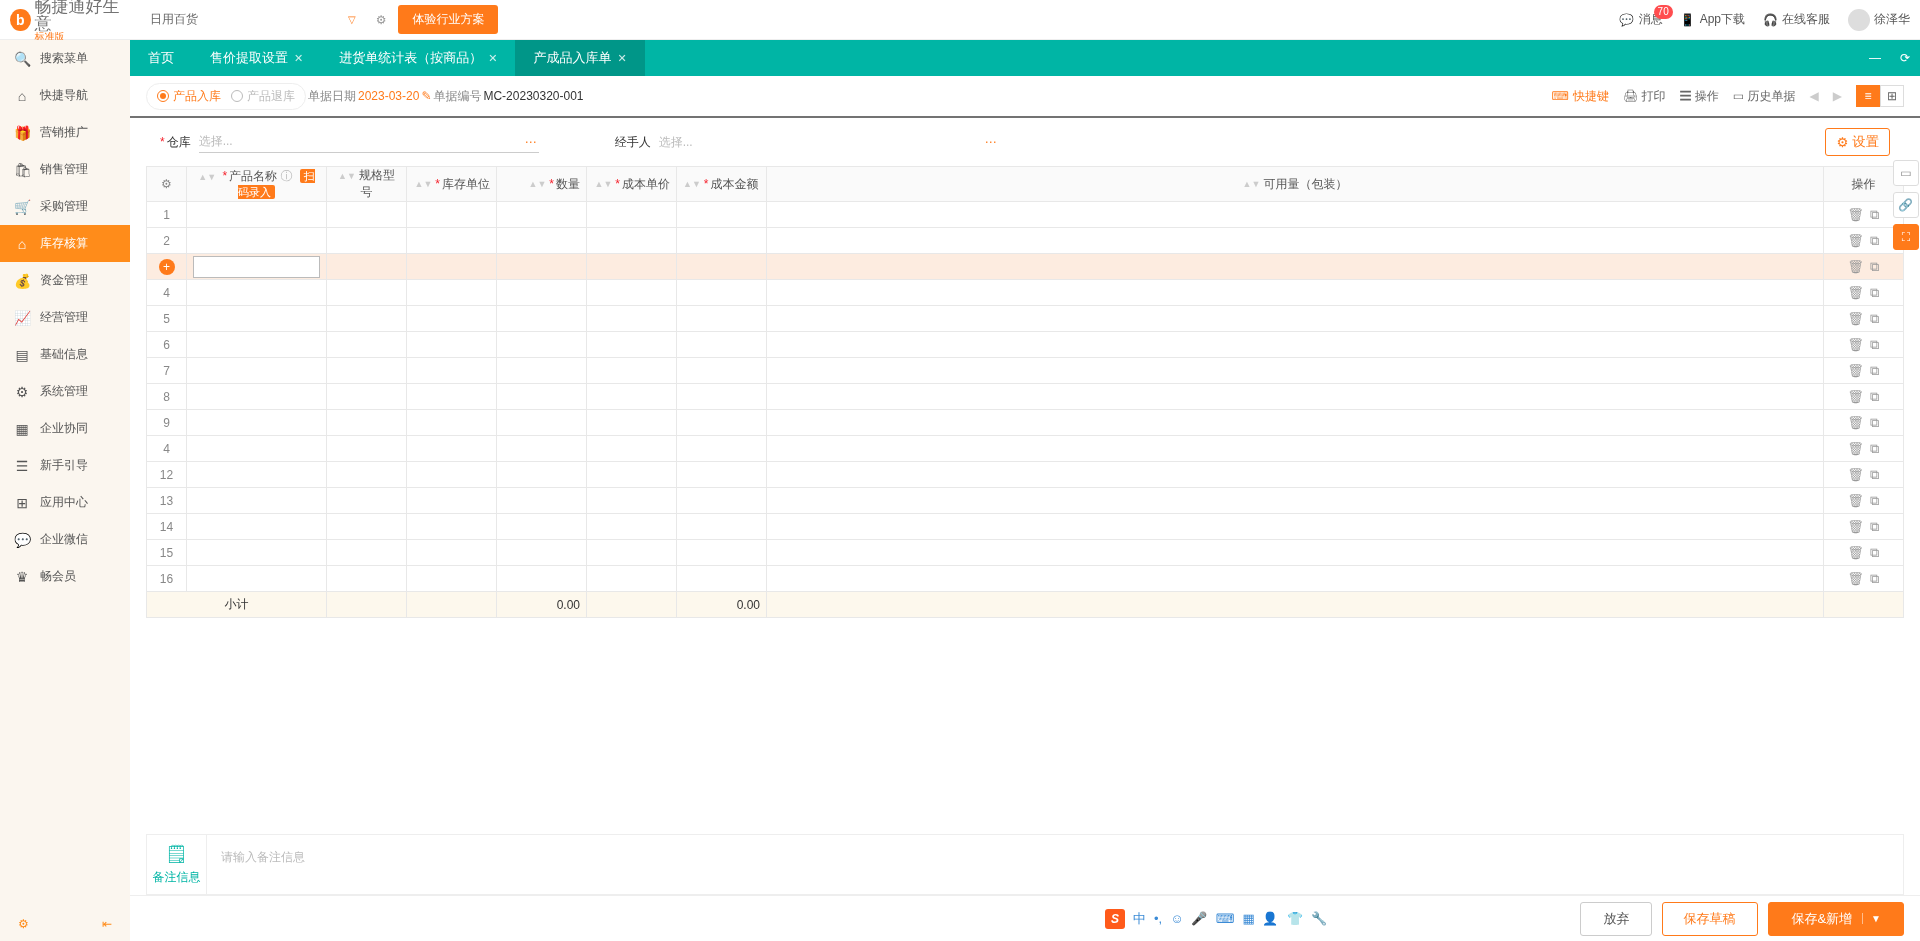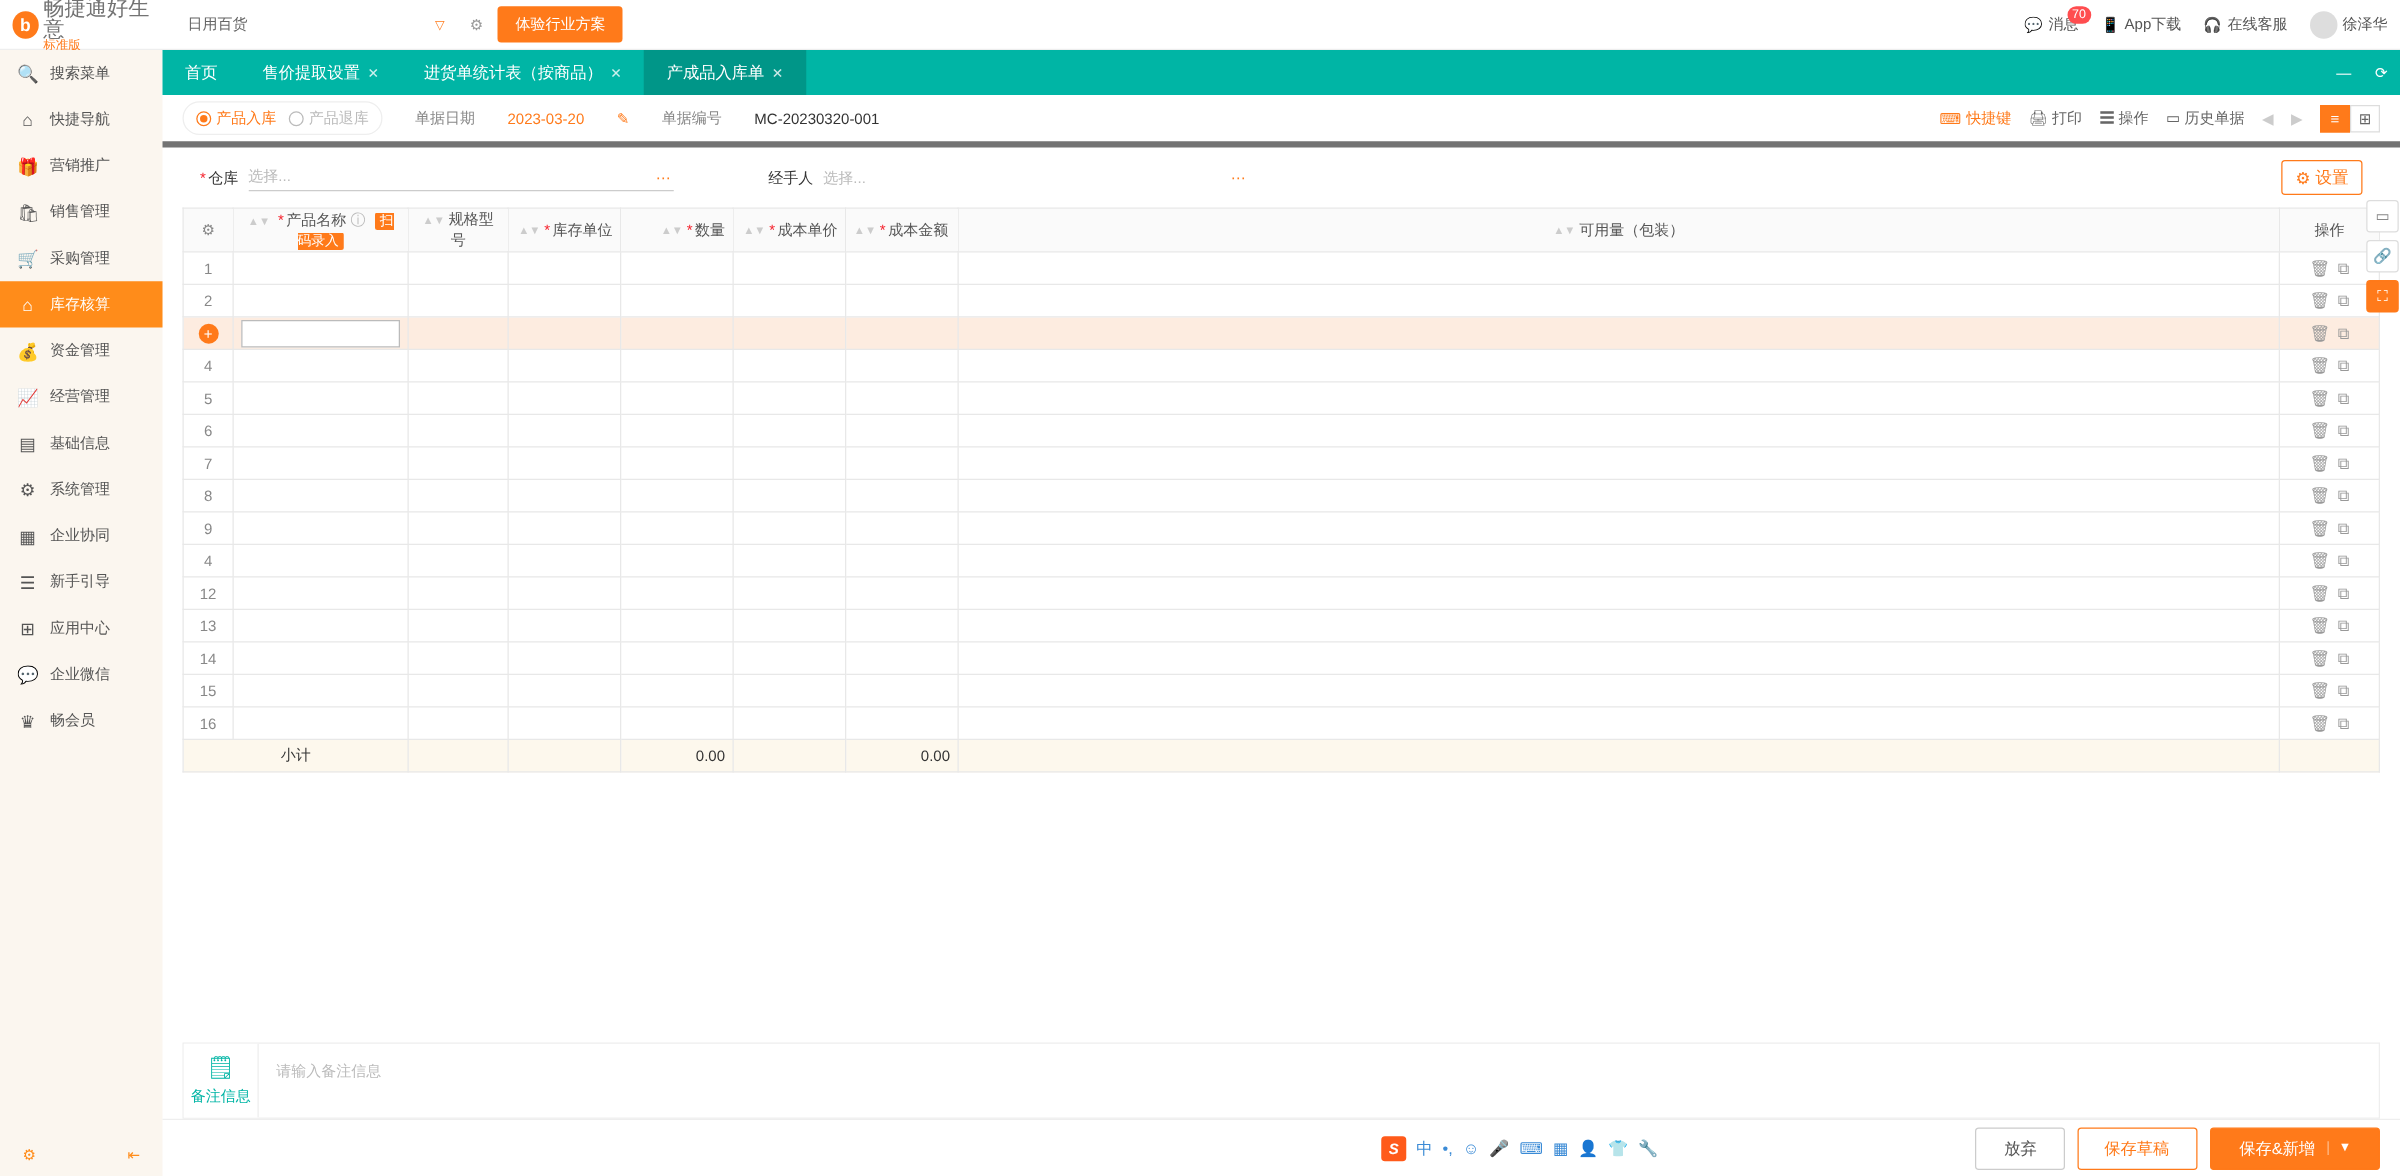--- a/index.html
+++ b/index.html
@@ -34,21 +34,21 @@
 
 .main { flex: 1; display: flex; flex-direction: column; min-width: 0; }
 .tabs { height: 36px; background: #00b5a5; display: flex; align-items: center; color: #fff; }
 .tab { padding: 0 18px; height: 100%; display: flex; align-items: center; gap: 6px; cursor: pointer; font-size: 13px; }
 .tab.active { background: #009688; }
 .tab-close { font-size: 11px; opacity: .8; cursor: pointer; }
 .tabs-right { margin-left: auto; display: flex; align-items: center; }
 .tabs-right .icon-btn { width: 30px; height: 36px; display: flex; align-items: center; justify-content: center; cursor: pointer; }
 
 
-.form-bar { height: 42px; display: flex; align-items: center; padding: 0 16px; gap: 26px; border-bottom: 5px solid #737373; text-align: center; }
+.form-bar { height: 42px; display: flex; align-items: center; padding: 0 16px; gap: 2px; border-bottom: 2px solid #737373; text-align: center; }
 .radio-group { display: flex; gap: 10px; border: 1px solid #eee; border-radius: 14px; padding: 4px 10px; align-items: center; }
 .radio-item { display: flex; align-items: center; gap: 4px; cursor: pointer; }
 .radio-circle { width: 12px; height: 12px; border: 1px solid #bbb; border-radius: 50%; display: inline-flex; align-items: center; justify-content: center; }
 .radio-item.checked .radio-circle { border-color: #ff7a1a; }
 .radio-item.checked .radio-circle::after { content: ""; width: 6px; height: 6px; background: #ff7a1a; border-radius: 50%; }
 .radio-item.checked { color: #ff7a1a; }
 .meta-label { color: #888; }
 .meta-val { color: #333; }
 .meta-val.date { color: #ff7a1a; }
 .pencil { color: #ff7a1a; cursor: pointer; }

